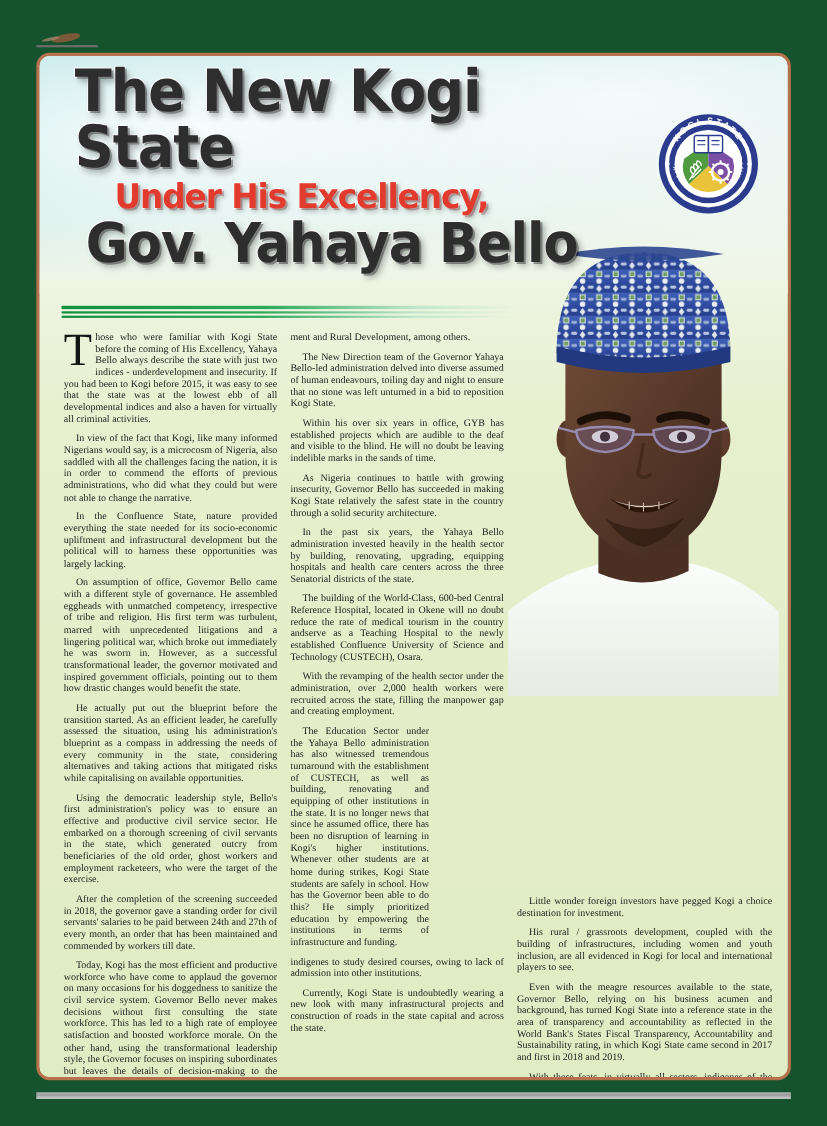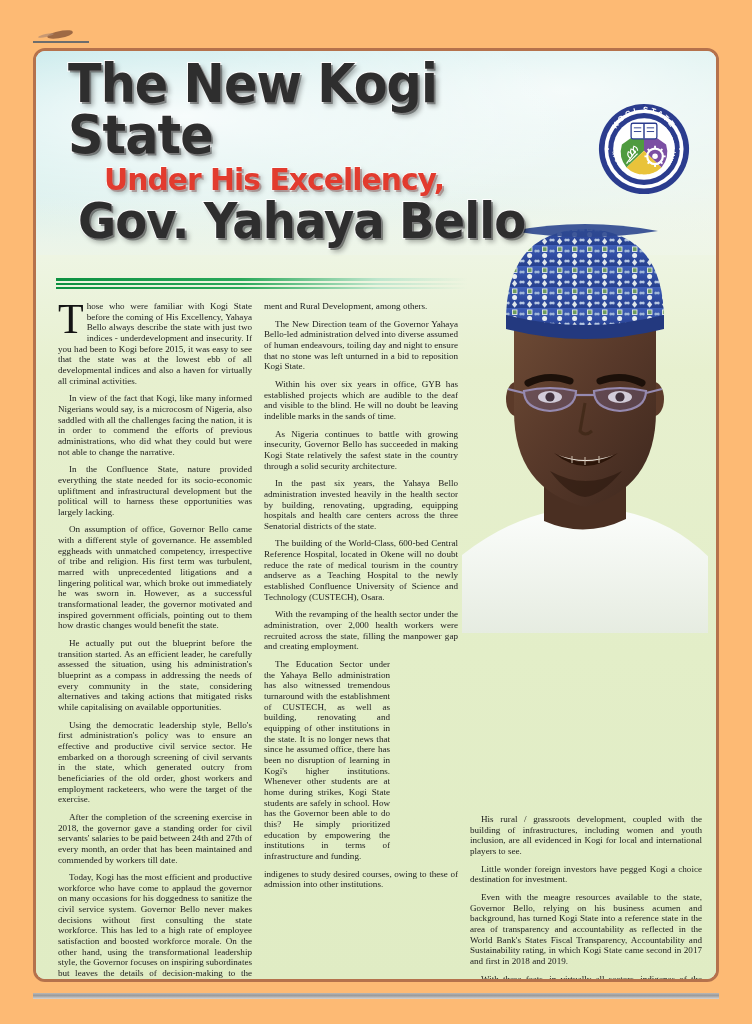--- a/index.html
+++ b/index.html
@@ -12,21 +12,21 @@
     height: 1024px;
     overflow: hidden;
     font-family: "Liberation Serif", serif;
   }
 
   
   .page {
     position: relative;
     width: 752px;
     height: 1024px;
-    background: #fdba74;
+    background: #14532d;
   }
 
   
   .top-tick {
     position: absolute;
     left: 33px;
     top: 41px;
     width: 56px;
     height: 2px;
     background: #6d6d6d;
@@ -391,41 +391,42 @@
 
     <div class="cols">
 
       <div class="col col-1">
         <p class="lead"><span class="dropcap">T</span><span>hose who were familiar with Kogi State before the coming of His Excellency, Yahaya Bello always describe the state with just two indices - underdevelopment and insecurity. If you had been to Kogi before 2015, it was easy to see that the state was at the lowest ebb of all developmental indices and also a haven for virtually all criminal activities.</span></p>
         <p>In view of the fact that Kogi, like many informed Nigerians would say, is a microcosm of Nigeria, also saddled with all the challenges facing the nation, it is in order to commend the efforts of previous administrations, who did what they could but were not able to change the narrative.</p>
         <p>In the Confluence State, nature provided everything the state needed for its socio-economic upliftment and infrastructural development but the political will to harness these opportunities was largely lacking.</p>
         <p>On assumption of office, Governor Bello came with a different style of governance. He assembled eggheads with unmatched competency, irrespective of tribe and religion. His first term was turbulent, marred with unprecedented litigations and a lingering political war, which broke out immediately he was sworn in. However, as a successful transformational leader, the governor motivated and inspired government officials, pointing out to them how drastic changes would benefit the state.</p>
         <p>He actually put out the blueprint before the transition started. As an efficient leader, he carefully assessed the situation, using his administration's blueprint as a compass in addressing the needs of every community in the state, considering alternatives and taking actions that mitigated risks while capitalising on available opportunities.</p>
         <p>Using the democratic leadership style, Bello's first administration's policy was to ensure an effective and productive civil service sector. He embarked on a thorough screening of civil servants in the state, which generated outcry from beneficiaries of the old order, ghost workers and employment racketeers, who were the target of the exercise.</p>
-        <p>After the completion of the screening exercise in 2018, the governor gave a standing order for civil servants' salaries to be paid between 24th and 27th of every month, an order that has been maintained and commended by workers till date.</p>
+        <p>After the completion of the screening succeeded in 2018, the governor gave a standing order for civil servants' salaries to be paid between 24th and 27th of every month, an order that has been maintained and commended by workers till date.</p>
         <p>Today, Kogi has the most efficient and productive workforce who have come to applaud the governor on many occasions for his doggedness to sanitize the civil service system. Governor Bello never makes decisions without first consulting the state workforce. This has led to a high rate of employee satisfaction and boosted workforce morale. On the other hand, using the transformational leadership style, the Governor focuses on inspiring subordinates but leaves the details of decision-making to the workers themselves. By utilizing both leadership styles, depending on the situation, he has been able to maximize productivity and employee retention.</p>
 
       </div>
 
       <div class="col col-2">
         <p class="noindent">ment and Rural Development, among others.</p>
         <p>The New Direction team of the Governor Yahaya Bello-led administration delved into diverse assumed of human endeavours, toiling day and night to ensure that no stone was left unturned in a bid to reposition Kogi State.</p>
         <p>Within his over six years in office, GYB has established projects which are audible to the deaf and visible to the blind. He will no doubt be leaving indelible marks in the sands of time.</p>
         <p>As Nigeria continues to battle with growing insecurity, Governor Bello has succeeded in making Kogi State relatively the safest state in the country through a solid security architecture.</p>
         <p>In the past six years, the Yahaya Bello administration invested heavily in the health sector by building, renovating, upgrading, equipping hospitals and health care centers across the three Senatorial districts of the state.</p>
         <p>The building of the World-Class, 600-bed Central Reference Hospital, located in Okene will no doubt reduce the rate of medical tourism in the country andserve as a Teaching Hospital to the newly established Confluence University of Science and Technology (CUSTECH), Osara.</p>
         <p>With the revamping of the health sector under the administration, over 2,000 health workers were recruited across the state, filling the manpower gap and creating employment.</p>
         <p class="narrow">The Education Sector under the Yahaya Bello administration has also witnessed tremendous turnaround with the establishment of CUSTECH, as well as building, renovating and equipping of other institutions in the state. It is no longer news that since he assumed office, there has been no disruption of learning in Kogi's higher institutions. Whenever other students are at home during strikes, Kogi State students are safely in school. How has the Governor been able to do this? He simply prioritized education by empowering the institutions in terms of infrastructure and funding.</p>
-        <p class="noindent">indigenes to study desired courses, owing to these of admission into other institutions.</p>
+        <p class="noindent">indigenes to study desired courses, owing to lack of admission into other institutions.</p>
+        <p>Currently, Kogi State is undoubtedly wearing a new look with many infrastructural projects and construction of roads in the state capital and across the state.</p>
 
       </div>
 
       <div class="col col-3">
+        <p>Little wonder foreign investors have pegged Kogi a choice destination for investment.</p>
         <p>His rural / grassroots development, coupled with the building of infrastructures, including women and youth inclusion, are all evidenced in Kogi for local and international players to see.</p>
-        <p>Little wonder foreign investors have pegged Kogi a choice destination for investment.</p>
         <p>Even with the meagre resources available to the state, Governor Bello, relying on his business acumen and background, has turned Kogi State into a reference state in the area of transparency and accountability as reflected in the World Bank's States Fiscal Transparency, Accountability and Sustainability rating, in which Kogi State came second in 2017 and first in 2018 and 2019.</p>
         <p>With these feats, in virtually all sectors, indigenes of the state have continued to pray for continuity of Yahaya Bello's winning policies.</p>
       </div>
 
     </div>
   </div>
 
   <div class="bottom-rule"></div>
 </div>
 

